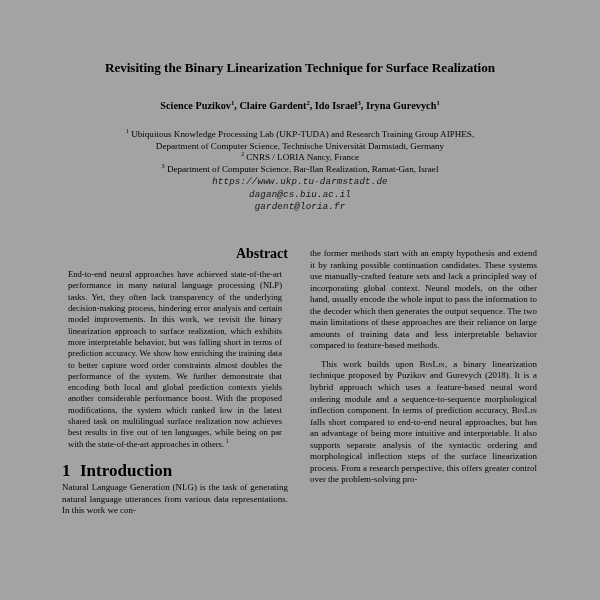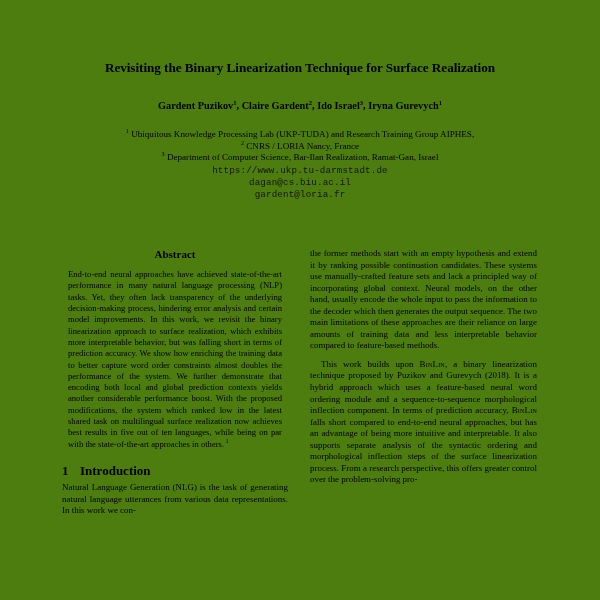--- a/index.html
+++ b/index.html
@@ -12,21 +12,21 @@
     height: 600px;
     overflow: hidden;
     font-family: "Liberation Serif", "DejaVu Serif", serif;
     color: #000000;
     -webkit-font-smoothing: antialiased;
   }
   .page {
     position: relative;
     width: 600px;
     height: 600px;
-    background: #4d7c0f;
+    background: #a3a3a3;
   }
 
   
   .header {
     position: absolute;
     left: 0;
     top: 0;
     width: 600px;
     text-align: center;
   }
@@ -67,20 +67,21 @@
     line-height: 0;
   }
   .contacts {
     margin: 0;
     padding-top: 1px;
     font-family: "Liberation Mono", "DejaVu Sans Mono", monospace;
     font-size: 9.2px;
     line-height: 12.3px;
     letter-spacing: 0.15px;
     color: #141414;
+    font-style: italic;
   }
   .contacts .contact-line {
     display: block;
     white-space: nowrap;
   }
 
   
   .columns {
     position: absolute;
     left: 0;
@@ -88,44 +89,44 @@
     width: 600px;
   }
   .col {
     position: absolute;
     top: 0;
   }
   .col-left  { left: 62px;  width: 226px; }
   .col-right { left: 310px; width: 227px; }
 
   .abstract-heading {
-    font-size: 11px;
-    font-weight: bold;
-    text-align: center;
+    font-size: 14px;
+    font-weight: bold;
+    text-align: right;
     margin: 0;
     padding: 0 0 9px 0;
     line-height: 12px;
   }
   .abstract-body {
     width: 214px;
     margin: 0 auto;
   }
   .abstract-body p {
     margin: 0;
     font-size: 8.6px;
     line-height: 11.32px;
     text-align: justify;
     text-justify: inter-word;
     hyphens: manual;
   }
 
   .section-heading {
     margin: 0;
     padding: 14px 0 5px 0;
-    font-size: 13px;
+    font-size: 17px;
     font-weight: bold;
     line-height: 13px;
     white-space: nowrap;
   }
   .section-heading .sec-num {
     display: inline-block;
     width: 18px;
   }
 
   .body-par {
@@ -157,25 +158,26 @@
 </head>
 <body>
 
 <div class="page">
 
   <div class="header">
 
     <h1 class="paper-title">Revisiting the Binary Linearization Technique for Surface Realization</h1>
 
     <p class="authors">
-      <span>Gardent Puzikov</span><sup>1</sup><span>, </span><span>Claire Gardent</span><sup>2</sup><span>, </span><span>Ido Israel</span><sup>3</sup><span>, </span><span>Iryna Gurevych</span><sup>1</sup>
+      <span>Science Puzikov</span><sup>1</sup><span>, </span><span>Claire Gardent</span><sup>2</sup><span>, </span><span>Ido Israel</span><sup>3</sup><span>, </span><span>Iryna Gurevych</span><sup>1</sup>
     </p>
 
     <div class="affiliations">
       <span class="aff-line"><sup>1</sup><span> Ubiquitous Knowledge Processing Lab (UKP-TUDA) and Research Training Group AIPHES,</span></span>
+      <span class="aff-line"><sup></sup><span>Department of Computer Science, Technische Universität Darmstadt, Germany</span></span>
       <span class="aff-line"><sup>2</sup><span> CNRS / LORIA Nancy, France</span></span>
       <span class="aff-line"><sup>3</sup><span> Department of Computer Science, Bar-Ilan Realization, Ramat-Gan, Israel</span></span>
     </div>
 
     <div class="contacts">
       <span class="contact-line">https://www.ukp.tu-darmstadt.de</span>
       <span class="contact-line">dagan@cs.biu.ac.il</span>
       <span class="contact-line">gardent@loria.fr</span>
     </div>
 

